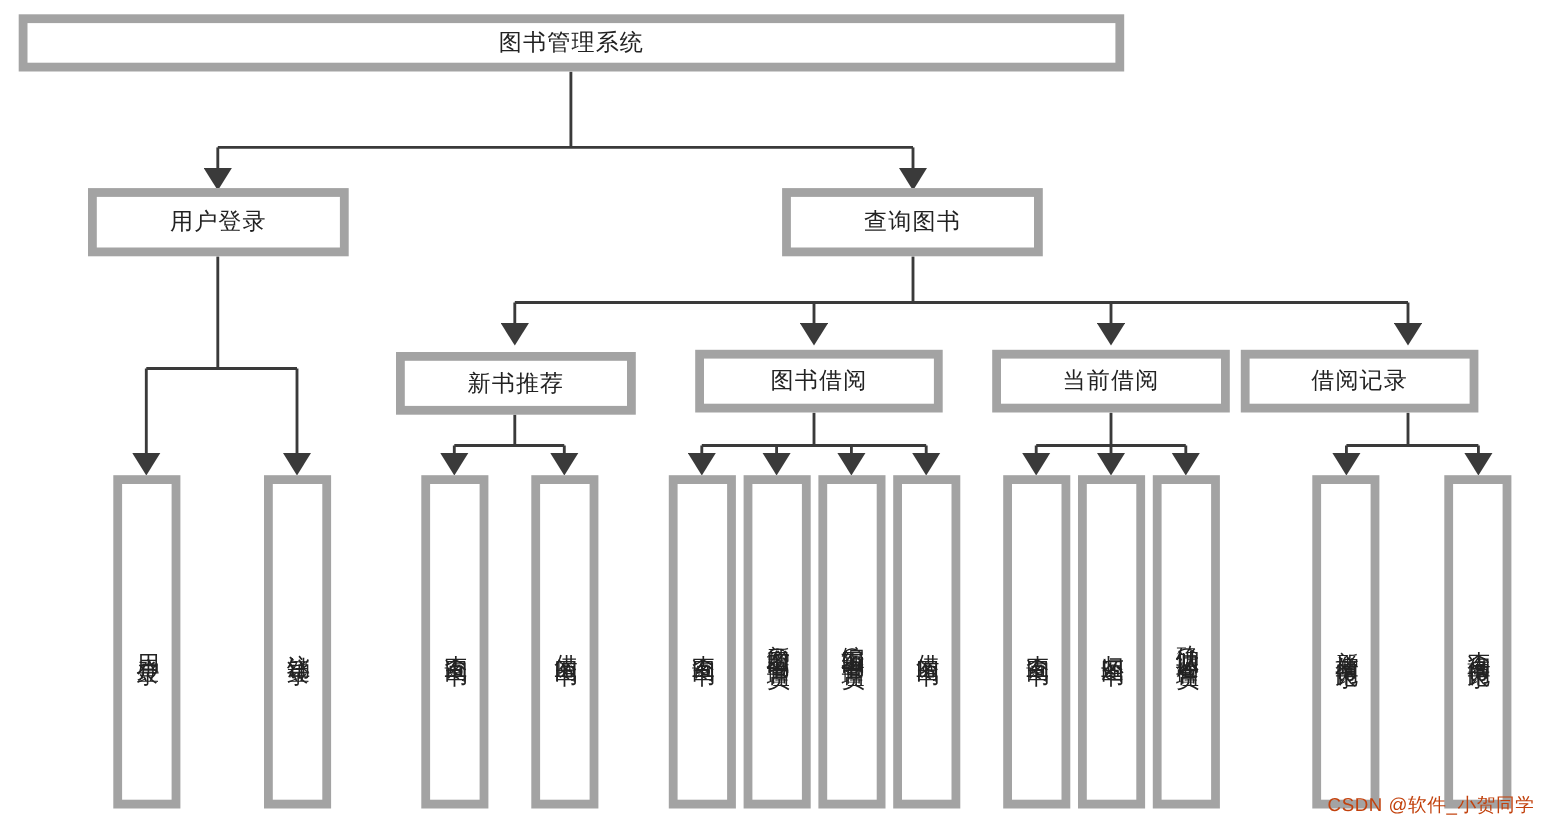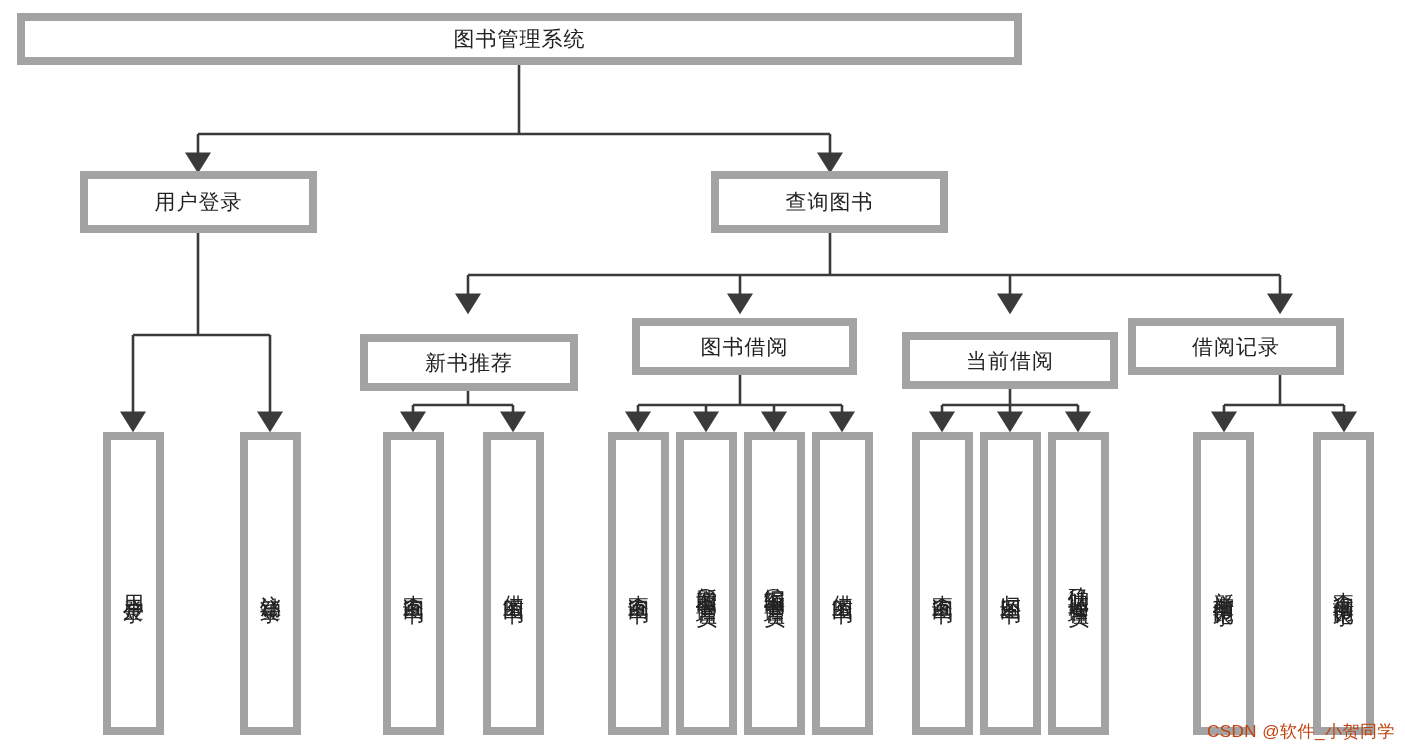--- a/index.html
+++ b/index.html
@@ -133,29 +133,29 @@
   </div>
 
   <div class="node horizontal" style="left:80px; top:171px; width:237px; height:62px;">
     <span>用户登录</span>
   </div>
 
   <div class="node horizontal" style="left:711px; top:171px; width:237px; height:62px;">
     <span>查询图书</span>
   </div>
 
-  <div class="node horizontal" style="left:360px; top:334px; width:218px; height:57px;">
+  <div class="node horizontal" style="left:360px; top:320px; width:218px; height:57px;">
     <span>新书推荐</span>
   </div>
 
   <div class="node horizontal" style="left:632px; top:318px; width:225px; height:57px;">
     <span>图书借阅</span>
   </div>
 
-  <div class="node horizontal" style="left:902px; top:332px; width:216px; height:57px;">
+  <div class="node horizontal" style="left:902px; top:318px; width:216px; height:57px;">
     <span>当前借阅</span>
   </div>
 
   <div class="node horizontal" style="left:1128px; top:318px; width:216px; height:57px;">
     <span>借阅记录</span>
   </div>
 
   <div class="node vertical" style="left:103px; top:432px; width:61px; height:303px;">
     <span class="vtext">用户登录</span>
   </div>

